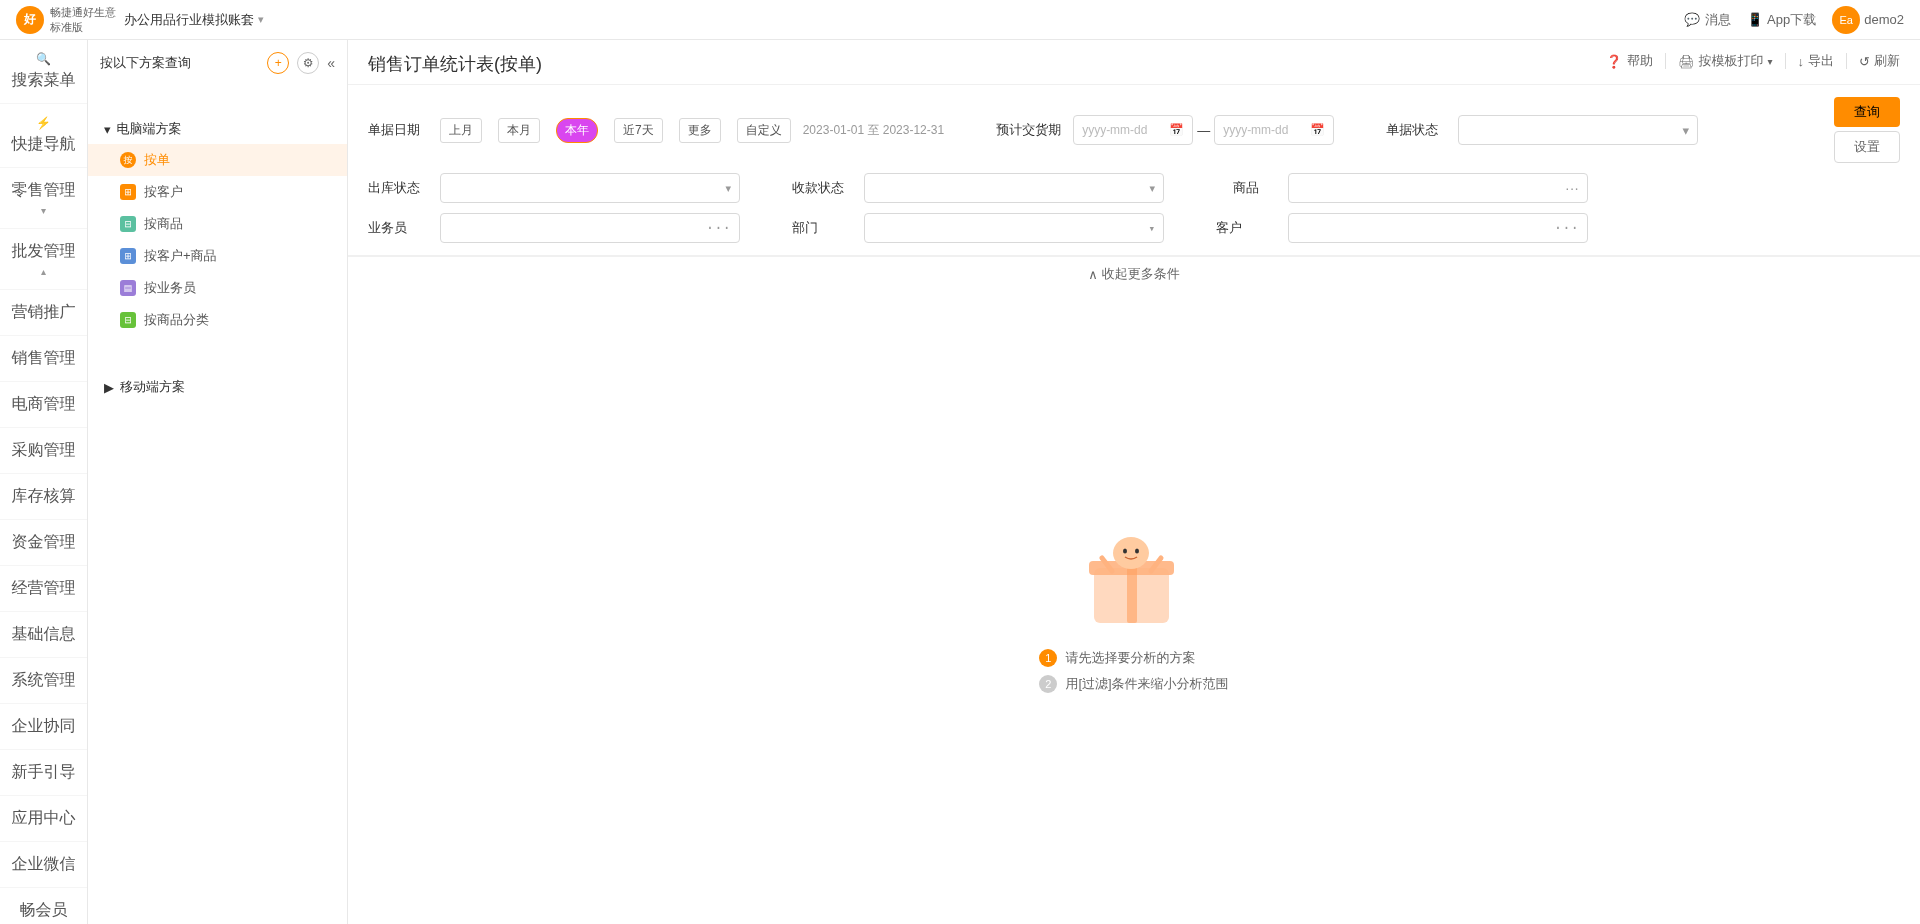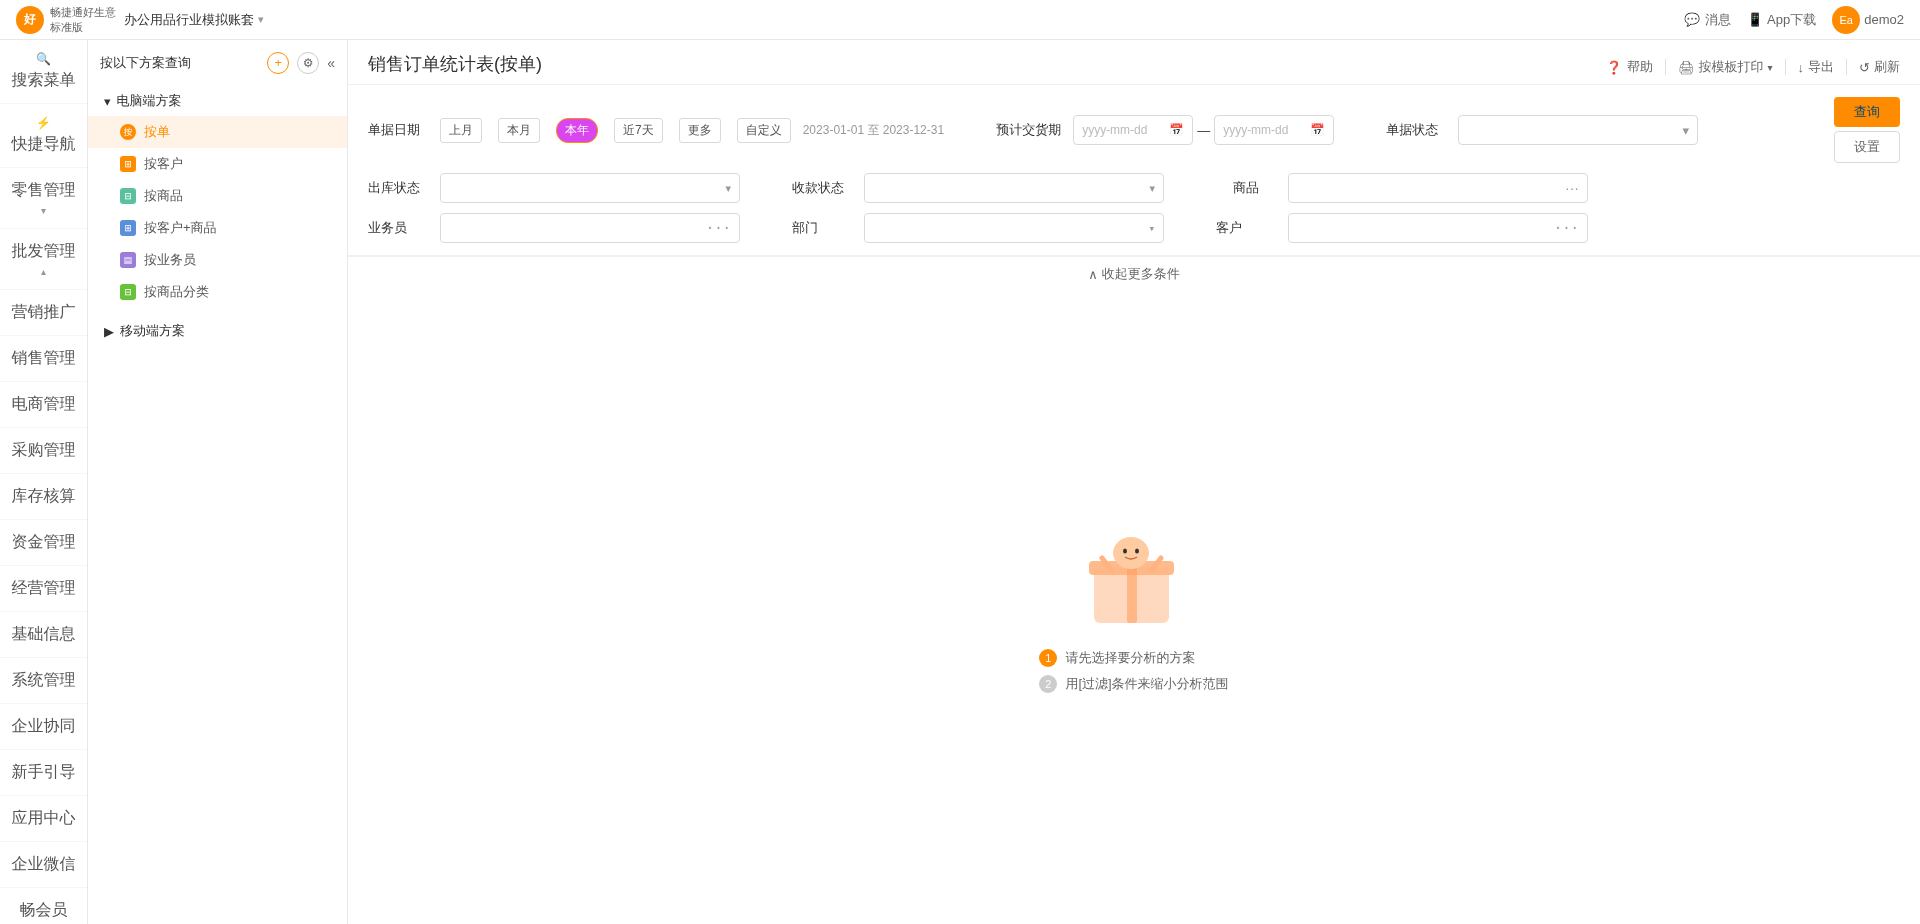--- a/index.html
+++ b/index.html
@@ -33,21 +33,21 @@
     .tab-bar { height: 40px; background: #f0f2f5; display: flex; align-items: center; padding: 0; border-bottom: 1px solid #e0e0e0; flex-shrink: 0; }
     .tab-item { height: 40px; padding: 0 16px; display: flex; align-items: center; gap: 6px; cursor: pointer; font-size: 13px; color: #666; background: #f0f2f5; border-right: 1px solid #e0e0e0; }
     .tab-item.active { background: #fff; color: #333; border-bottom: 2px solid #fff; margin-bottom: -1px; }
     .tab-item .close-btn { font-size: 12px; color: #999; margin-left: 4px; }
     .tab-home { color: #ff8c00; font-weight: 500; }
 
     
     .page-content { flex: 1; background: #fff; display: flex; overflow: hidden; }
 
     
-    .left-panel { width: 260px; background: #fff; border-right: 1px solid #e8e8e8; display: flex; flex-direction: column; flex-shrink: 0; }
+    .left-panel { width: 260px; background: #fff; border-right: 1px solid #e8e8e8; display: flex; flex-direction: column; flex-shrink: 0; gap: 28px; }
     .left-panel-header { padding: 12px 12px 8px; display: flex; align-items: center; justify-content: space-between; }
     .left-panel-title { font-size: 13px; color: #333; font-weight: 500; }
     .left-panel-actions { display: flex; gap: 8px; align-items: center; }
     .left-panel-action-btn { width: 22px; height: 22px; border-radius: 50%; border: 1px solid #ff8c00; color: #ff8c00; display: flex; align-items: center; justify-content: center; cursor: pointer; font-size: 12px; }
     .left-panel-action-btn.gray { border-color: #ccc; color: #666; }
     .collapse-btn { color: #666; font-size: 14px; cursor: pointer; }
 
     
     .tree-section { padding: 4px 0; }
     .tree-parent { display: flex; align-items: center; gap: 6px; padding: 6px 16px; cursor: pointer; font-size: 13px; color: #333; }
@@ -60,21 +60,21 @@
     .tree-icon.purple { background: #9b7dd8; border-radius: 3px; }
     .tree-icon.green { background: #67c23a; border-radius: 3px; }
 
     .tree-section2 { padding: 4px 0; }
     .tree-section2 .tree-parent2 { display: flex; align-items: center; gap: 6px; padding: 6px 16px; cursor: pointer; font-size: 13px; color: #333; }
 
     
     .right-main { flex: 1; display: flex; flex-direction: column; overflow: hidden; }
 
     
-    .page-title-bar { padding: 12px 20px 8px; display: flex; align-items: flex-end; justify-content: space-between; background: #fff; border-bottom: 1px solid #f0f0f0; }
+    .page-title-bar { padding: 12px 20px 8px; display: flex; align-items: flex-start; justify-content: space-between; background: #fff; border-bottom: 1px solid #f0f0f0; }
     .page-title { font-size: 18px; color: #333; font-weight: 500; }
     .page-actions { display: flex; gap: 12px; align-items: center; }
     .page-action-btn { display: flex; align-items: center; gap: 4px; color: #666; font-size: 13px; cursor: pointer; }
     .divider-v { width: 1px; height: 16px; background: #e0e0e0; }
 
     
     .filter-area { padding: 12px 20px; background: #fff; border-bottom: 1px solid #f0f0f0; }
     .filter-row { display: flex; align-items: center; gap: 12px; margin-bottom: 10px; flex-wrap: wrap; }
     .filter-row:last-child { margin-bottom: 0; font-family: Liberation Mono, monospace; }
     .filter-label { font-size: 13px; color: #333; white-space: nowrap; min-width: 60px; }
@@ -87,21 +87,21 @@
     .filter-select .caret { color: #999; font-size: 11px; }
     .date-input-group { display: flex; align-items: center; gap: 4px; }
     .date-input { height: 30px; border: 1px solid #d9d9d9; border-radius: 4px; padding: 0 8px; font-size: 12px; color: #bbb; width: 120px; display: flex; align-items: center; justify-content: space-between; background: #fff; }
     .date-input .cal-icon { color: #ff8c00; }
     .filter-more-dots { color: #999; font-size: 14px; cursor: pointer; }
     .filter-status-select { height: 30px; border: 1px solid #d9d9d9; border-radius: 4px; padding: 0 8px; font-size: 13px; color: #bbb; background: #fff; min-width: 240px; display: flex; align-items: center; justify-content: space-between; cursor: pointer; }
 
     
     .collapse-row { display: flex; justify-content: center; padding: 8px 0; border-top: 1px solid #f0f0f0; }
     .collapse-row-btn { display: flex; align-items: center; gap: 4px; color: #666; font-size: 13px; cursor: pointer; }
-    .btn-primary { background: #ff8c00; color: #0c4a6e; border: none; border-radius: 4px; padding: 6px 20px; font-size: 13px; cursor: pointer; }
+    .btn-primary { background: #ff8c00; color: #000000; border: none; border-radius: 4px; padding: 6px 20px; font-size: 13px; cursor: pointer; }
     .btn-secondary { background: #fff; color: #666; border: 1px solid #d9d9d9; border-radius: 4px; padding: 6px 16px; font-size: 13px; cursor: pointer; }
 
     
     .empty-state { flex: 1; display: flex; flex-direction: column; align-items: center; justify-content: center; gap: 16px; padding: 40px; }
     .empty-text { display: flex; flex-direction: column; gap: 8px; }
     .empty-step { display: flex; align-items: center; gap: 8px; font-size: 13px; color: #666; }
     .step-num { width: 18px; height: 18px; border-radius: 50%; background: #ff8c00; color: #fff; font-size: 11px; display: flex; align-items: center; justify-content: center; flex-shrink: 0; }
     .step-num.step2 { background: #ccc; }
 
     

